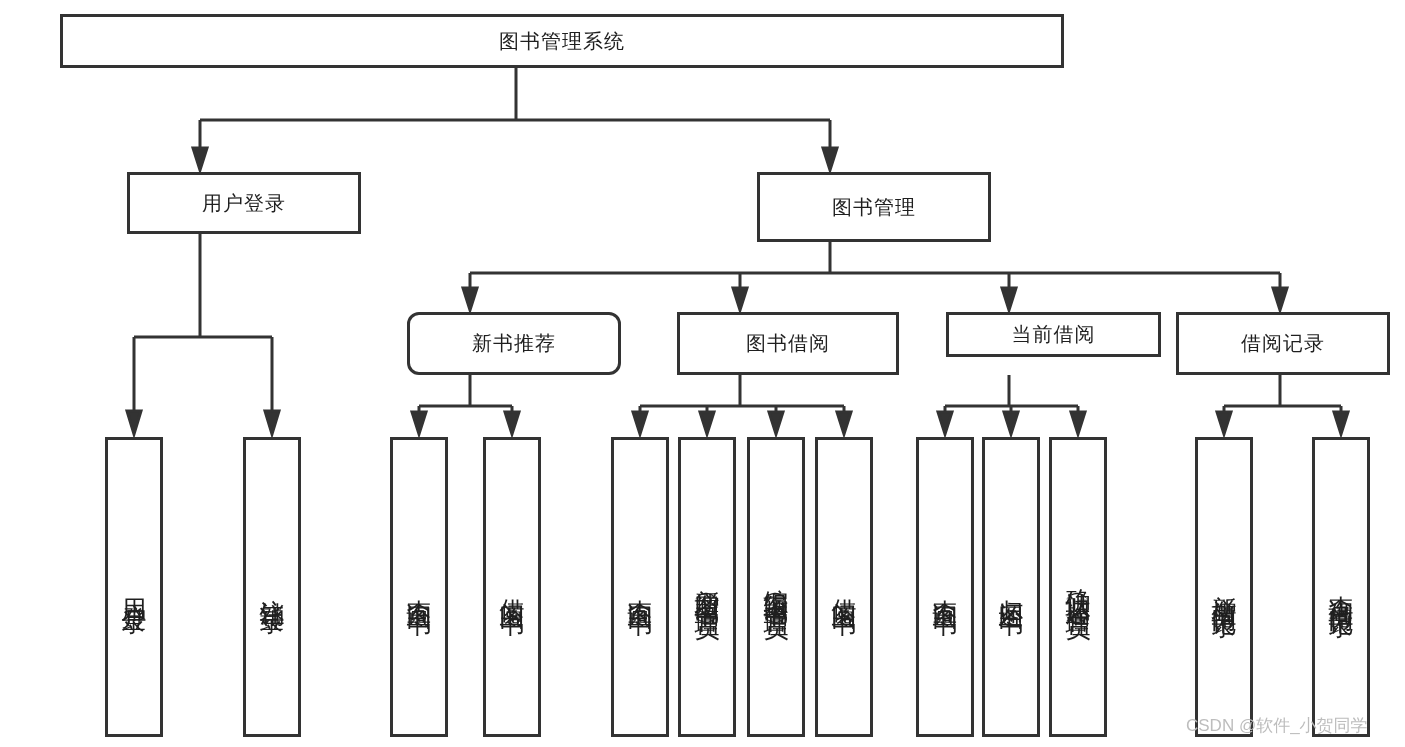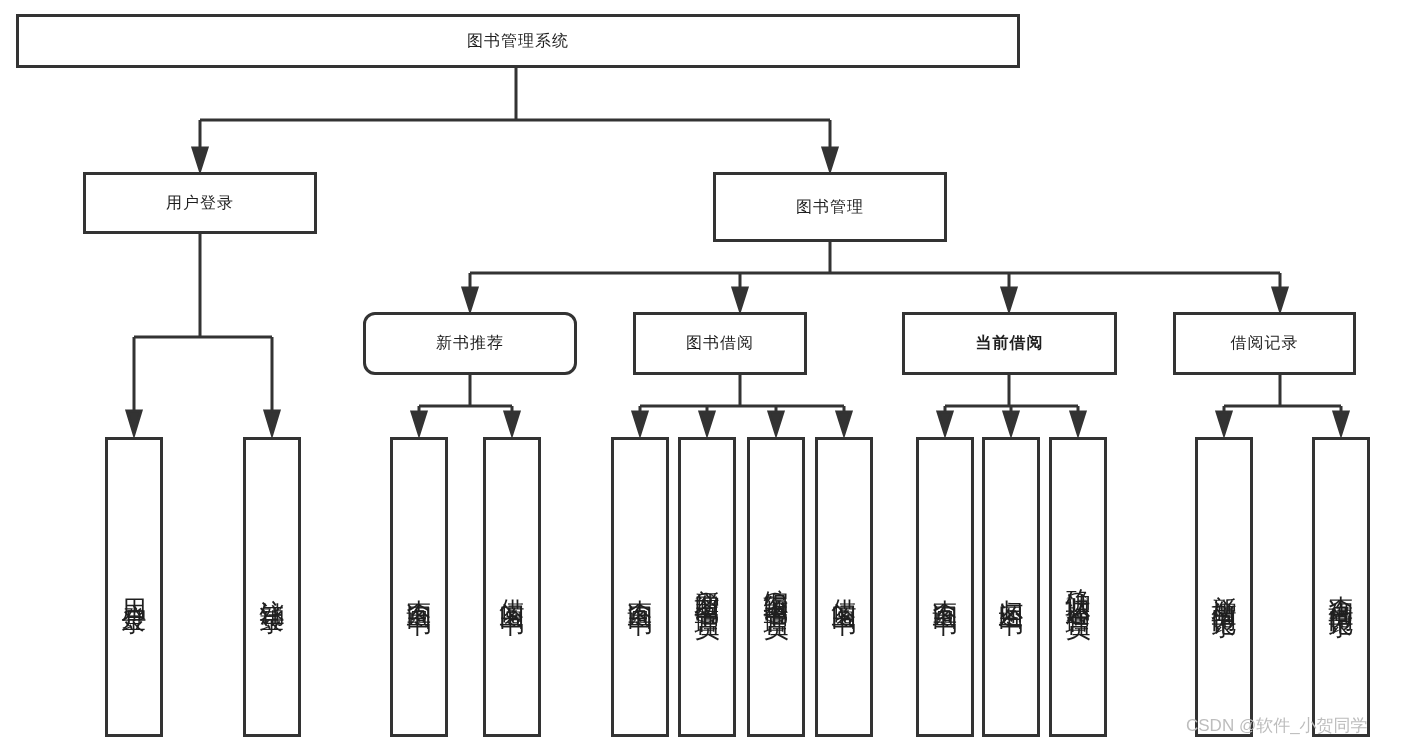--- a/index.html
+++ b/index.html
@@ -25,23 +25,24 @@
     position: absolute;
     box-sizing: border-box;
     background: #ffffff;
     border: 3px solid #333333;
     display: flex;
     align-items: center;
     justify-content: center;
     color: #1f1f1f;
   }
   .h-node {
-    font-size: 16px;
+    font-size: 20px;
     letter-spacing: 1px;
     white-space: nowrap;
+    margin-left: 44px;
   }
   .v-node {
     width: 58px;
     height: 300px;
     top: 437px;
   }
   .v-node .vtext {
     writing-mode: vertical-rl;
     text-orientation: mixed;
     font-size: 25px;
@@ -113,27 +114,27 @@
   <div class="node h-node" style="left:83px; top:172px; width:234px; height:62px;">
     <span>用户登录</span>
   </div>
   <div class="node h-node" style="left:713px; top:172px; width:234px; height:70px;">
     <span>图书管理</span>
   </div>
 
   <div class="node h-node" style="left:363px; top:312px; width:214px; height:63px;border-radius:12px;">
     <span>新书推荐</span>
   </div>
-  <div class="node h-node" style="left:633px; top:312px; width:174px; height:63px;">
+  <div class="node h-node" style="left:633px; top:312px; width:222px; height:63px;">
     <span>图书借阅</span>
   </div>
-  <div class="node h-node" style="left:902px; top:312px; width:215px; height:63px;font-weight:bold;">
+  <div class="node h-node" style="left:902px; top:312px; width:215px; height:45px;">
     <span>当前借阅</span>
   </div>
-  <div class="node h-node" style="left:1173px; top:312px; width:183px; height:63px;text-align:right;">
+  <div class="node h-node" style="left:1132px; top:312px; width:214px; height:63px;text-align:right;">
     <span>借阅记录</span>
   </div>
 
   <div class="node v-node" style="left:105px;">
     <span class="vtext">用户登录</span>
   </div>
   <div class="node v-node" style="left:243px;">
     <span class="vtext">注销登录</span>
   </div>
 

